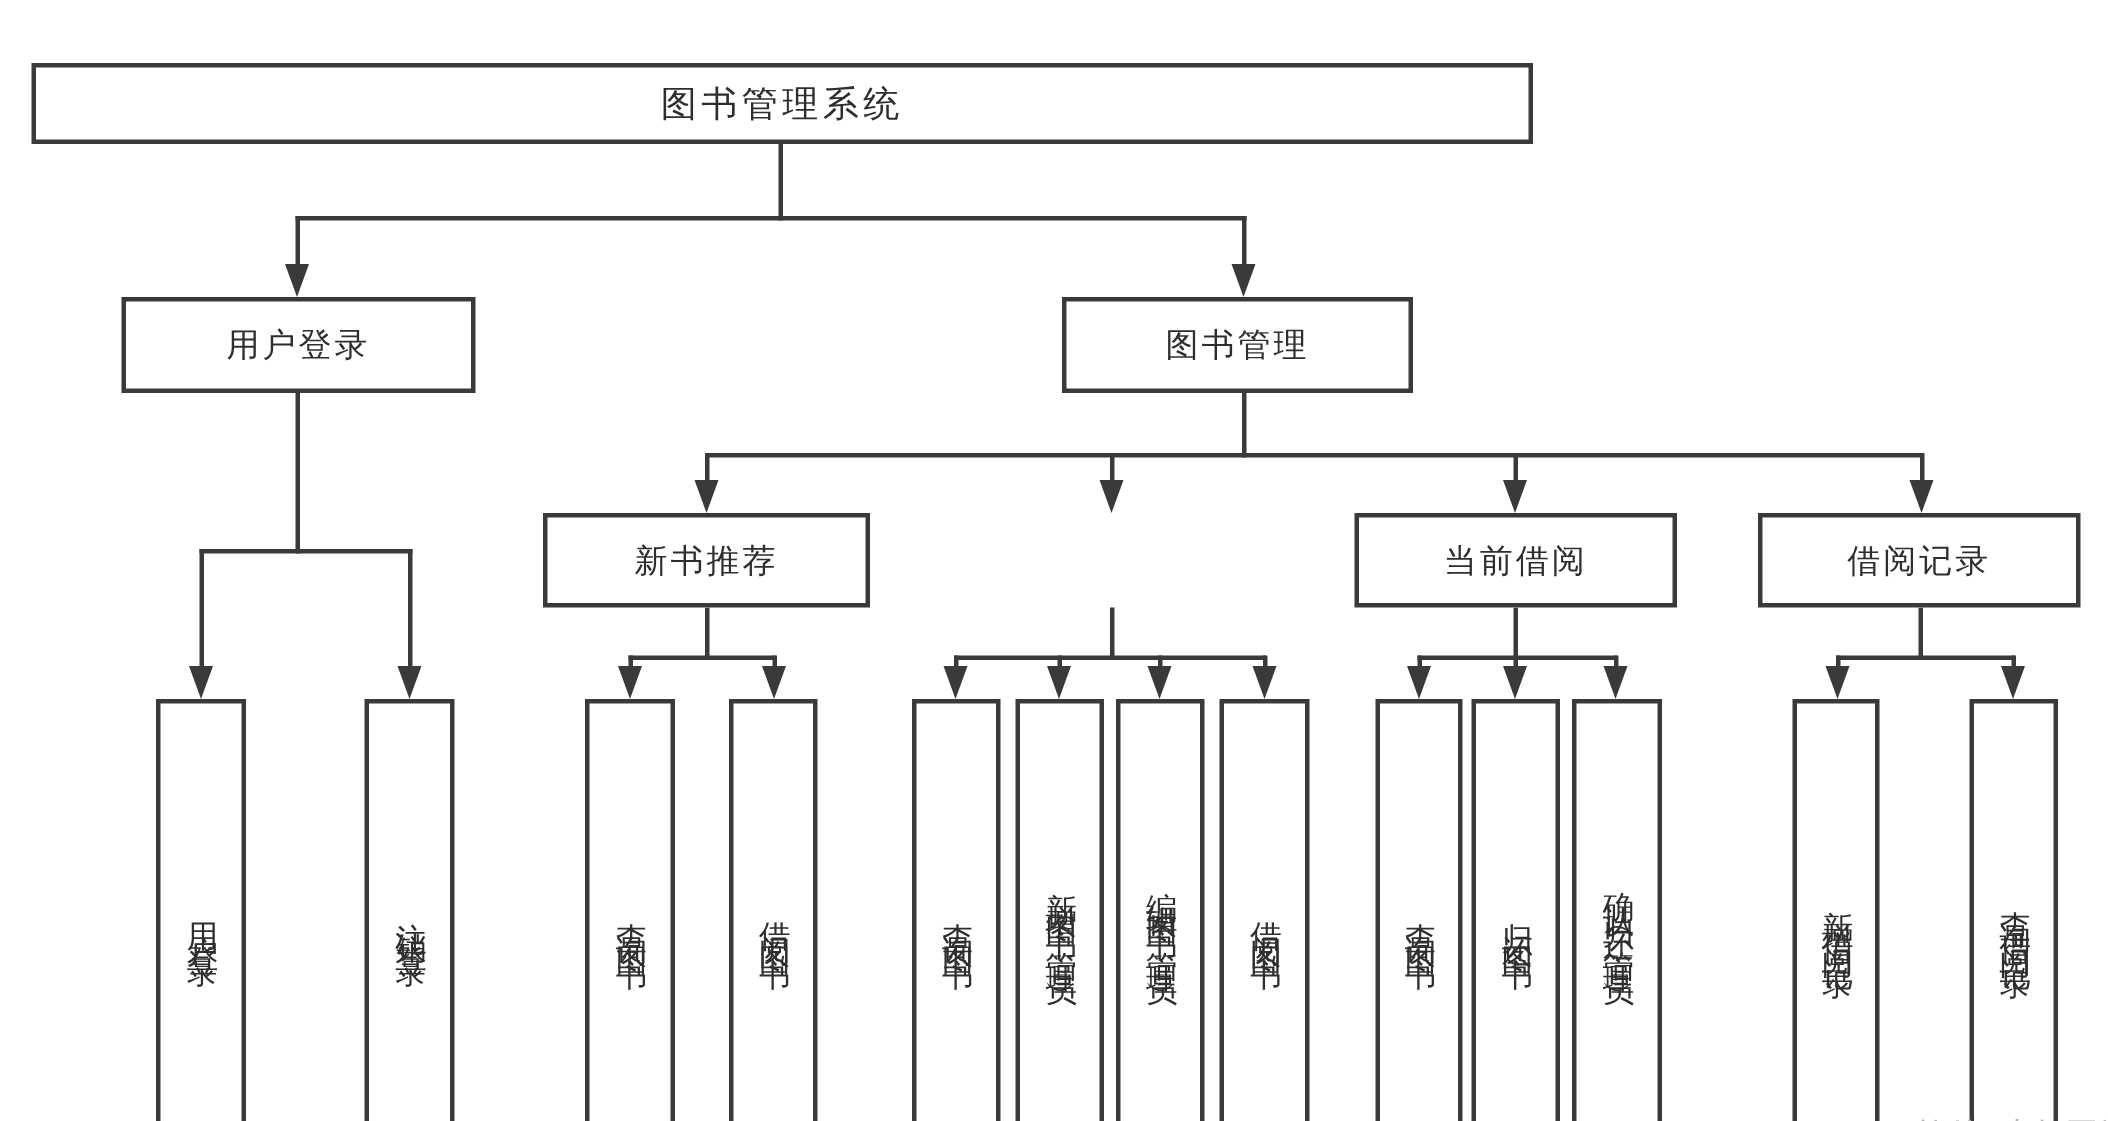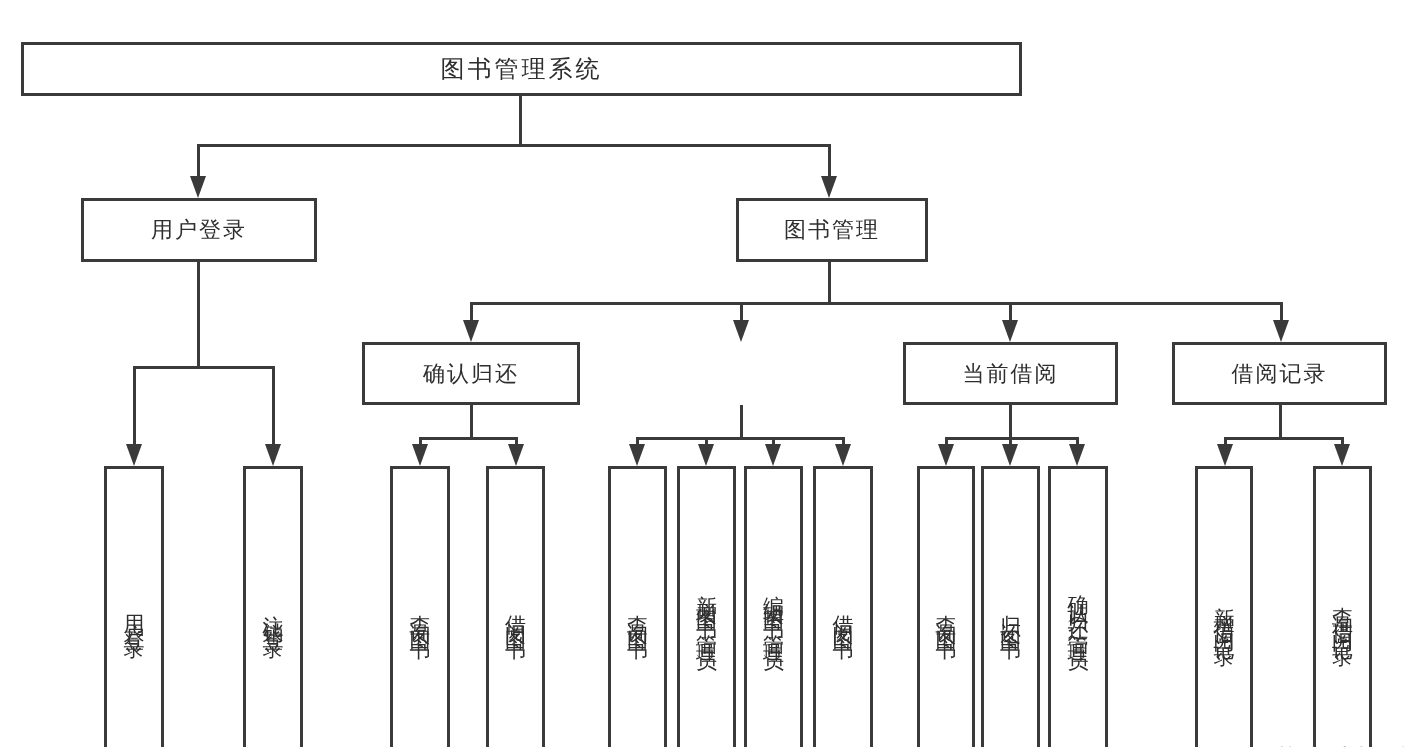--- a/index.html
+++ b/index.html
@@ -115,26 +115,26 @@
   <div class="vline" style="left:1341px;top:408px;height:10px"></div>
   <div class="head" style="left:1334px;top:415px"></div>
 
   <div class="box hbox rootbox" style="left:21px;top:13px;width:1001px;height:54px">
     <span>图书管理系统</span>
   </div>
 
   <div class="box hbox" style="left:81px;top:169px;width:236px;height:64px">
     <span>用户登录</span>
   </div>
-  <div class="box hbox" style="left:736px;top:169px;width:192px;height:64px">
+  <div class="box hbox" style="left:708px;top:169px;width:234px;height:64px">
     <span>图书管理</span>
   </div>
 
   <div class="box hbox" style="left:362px;top:313px;width:218px;height:63px">
-    <span>确认归还</span>
+    <span>新书推荐</span>
   </div>
   <div class="box hbox" style="left:903px;top:313px;width:215px;height:63px">
     <span>当前借阅</span>
   </div>
   <div class="box hbox" style="left:1172px;top:313px;width:215px;height:63px">
     <span>借阅记录</span>
   </div>
 
   <div class="box leaf" style="left:104px;top:437px;width:60px;height:296px">
     <span class="vtext">用户登录</span>

